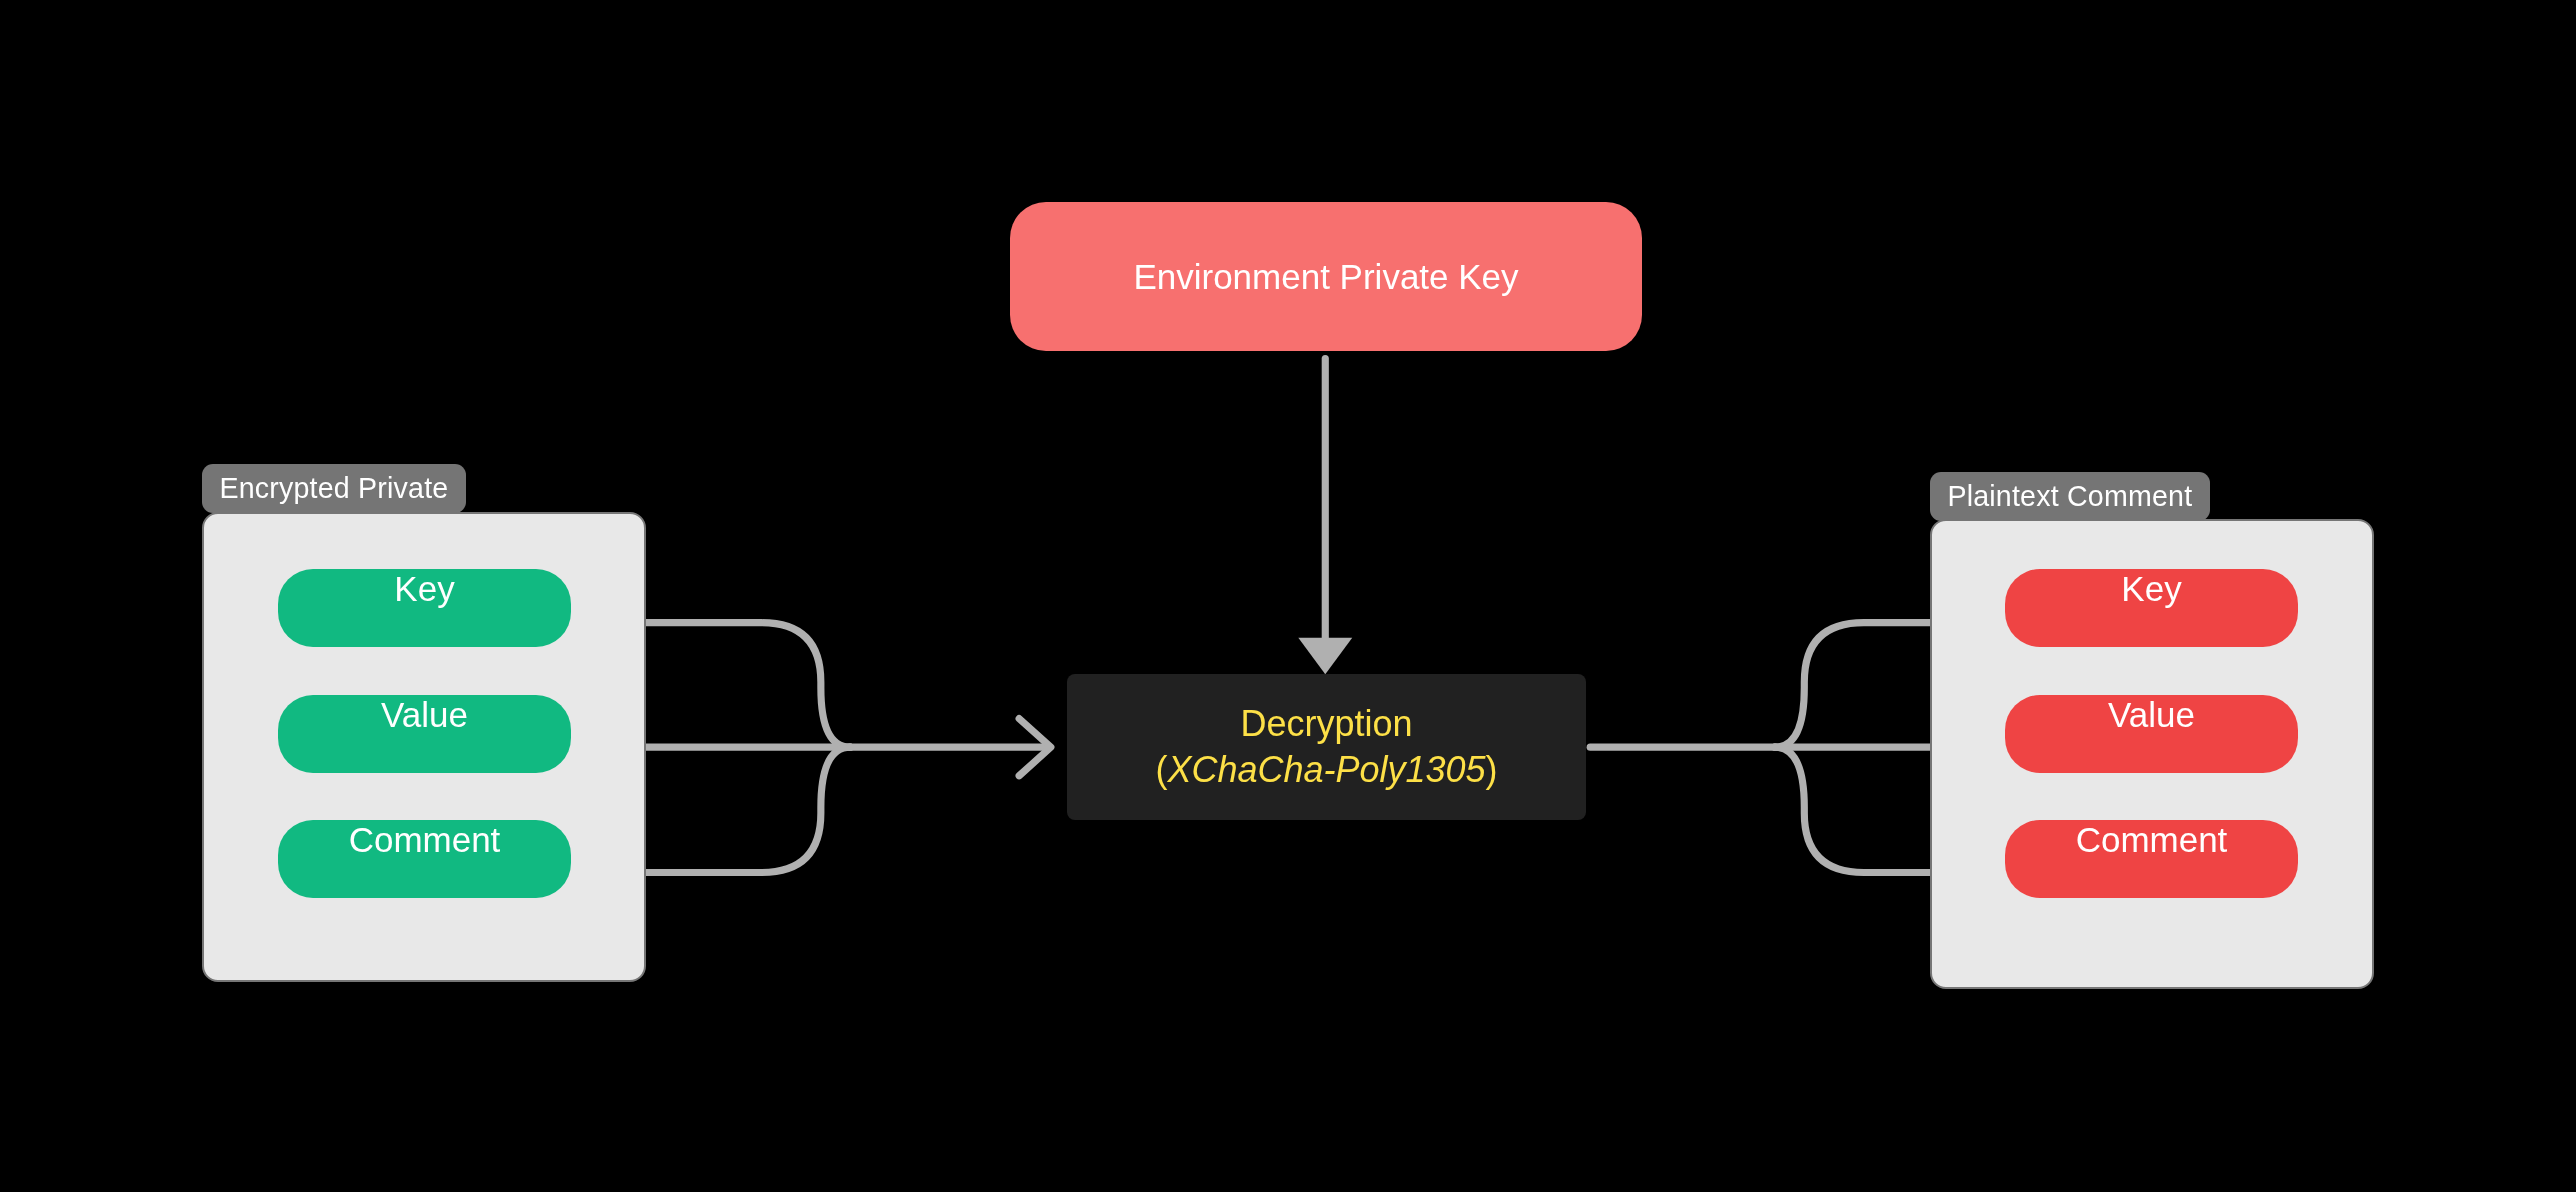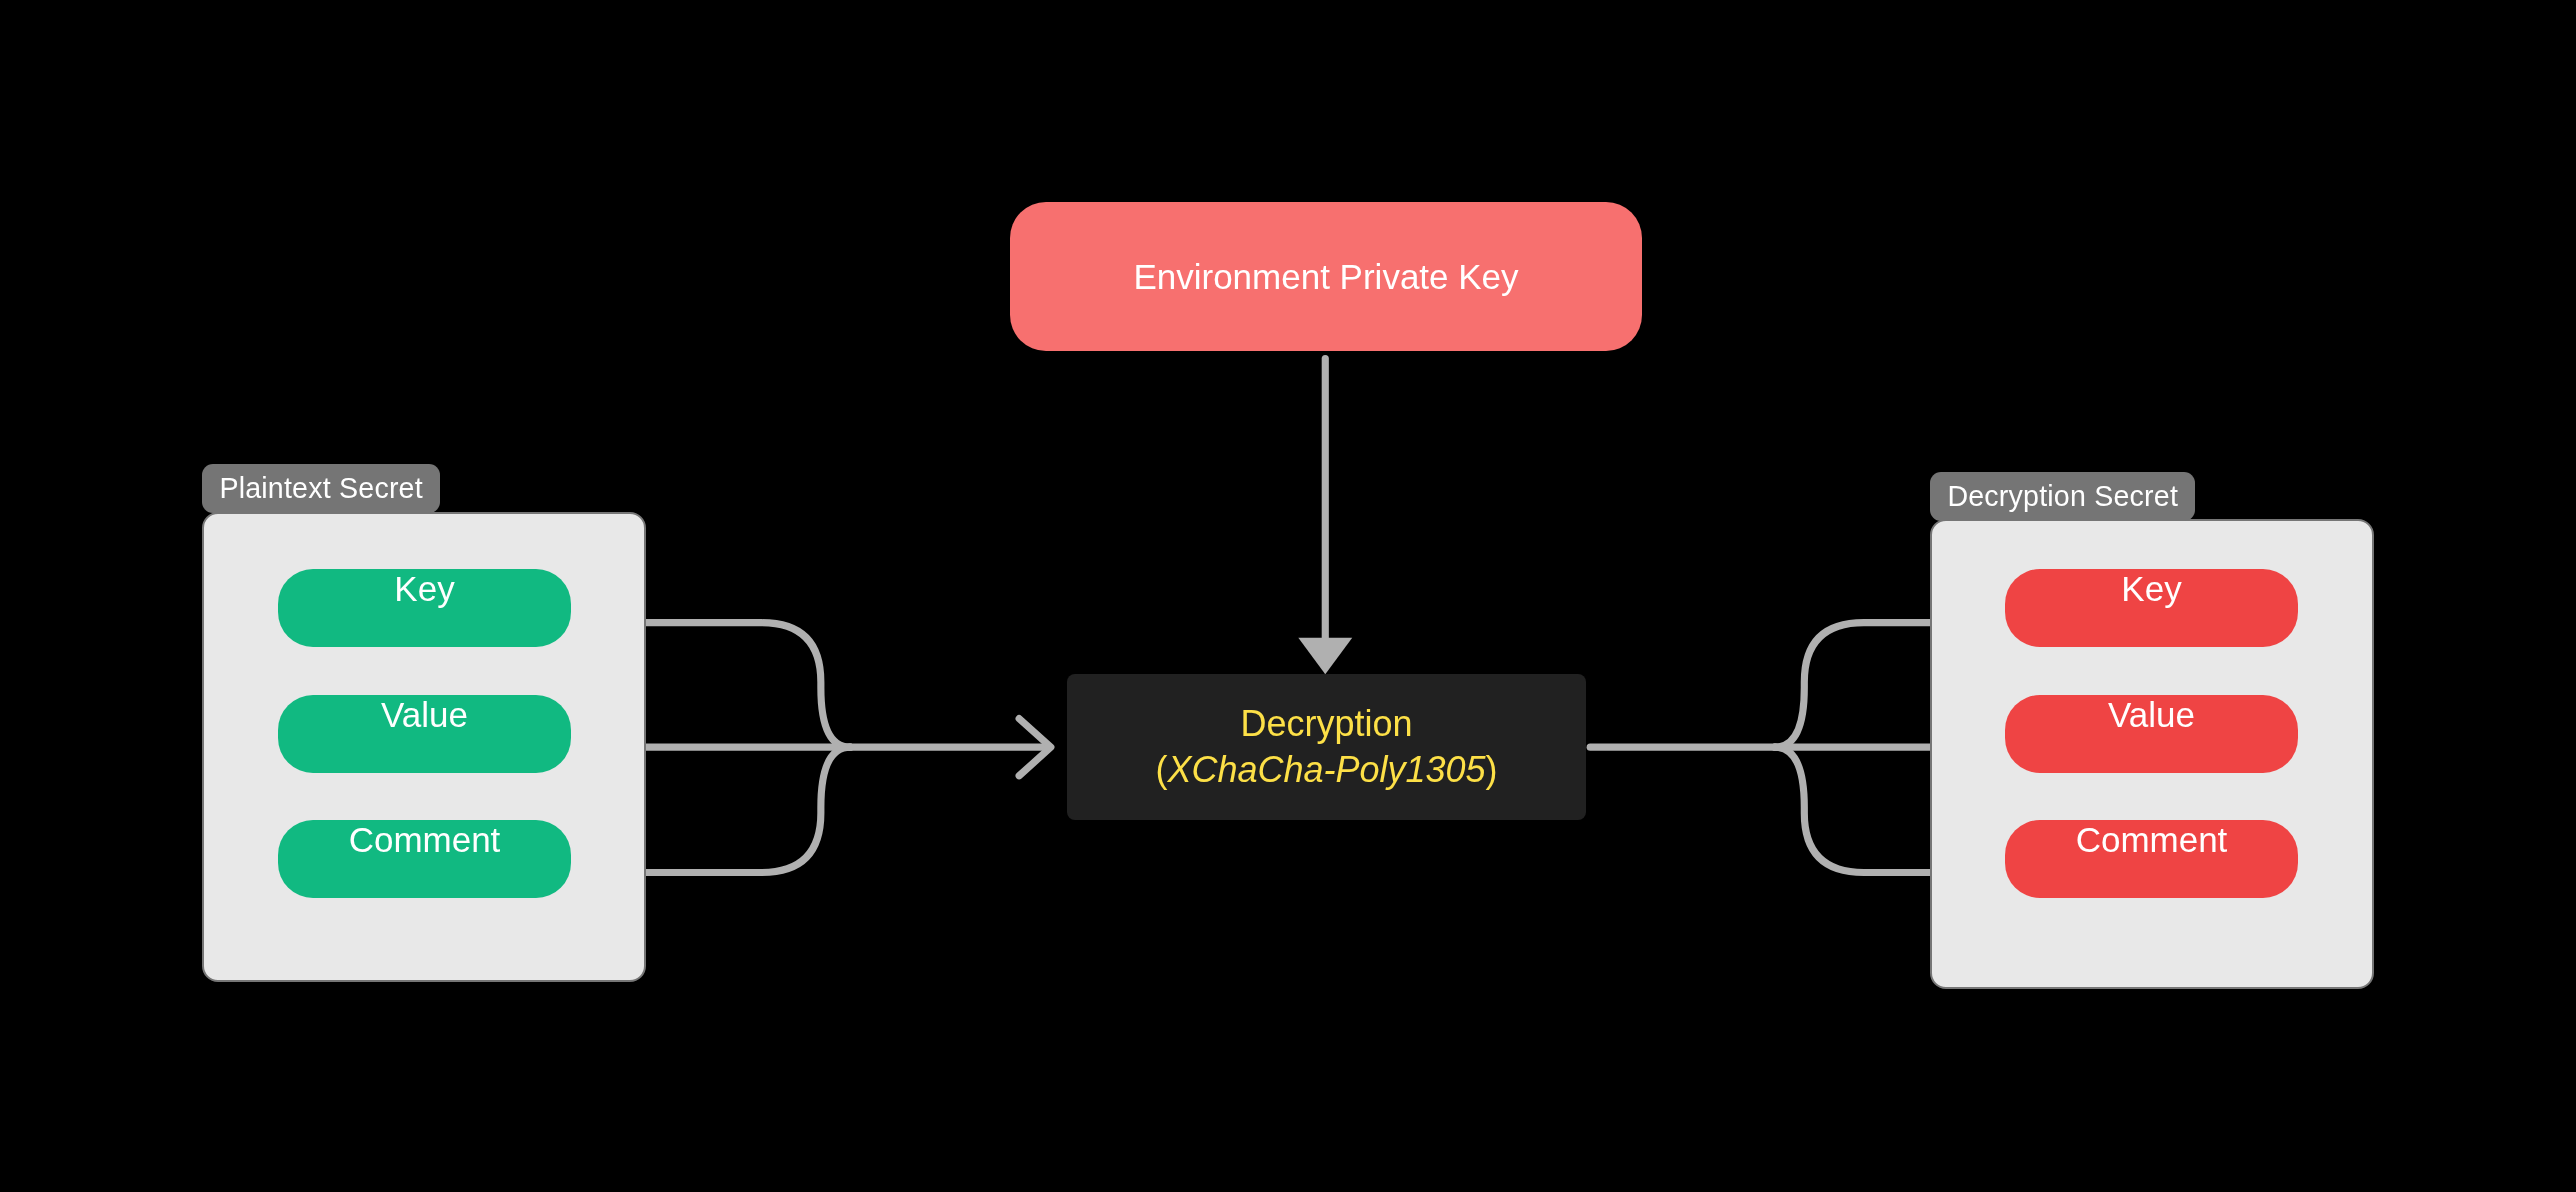--- a/index.html
+++ b/index.html
@@ -80,37 +80,37 @@
   <div class="procbox" style="left:1067px;top:674px;width:519px;height:146px;">
     <span class="l1">Decryption</span>
     <span class="l2">
       <span>(</span><i>XChaCha-Poly1305</i><span>)</span>
     </span>
   </div>
 
   <div class="group-box" style="left:202px;top:512px;width:444px;height:470px;"></div>
 
   <div class="group-label" style="left:202px;top:464px;height:49px;">
-    <span>Plaintext Secret</span>
+    <span>Encrypted Private</span>
   </div>
 
   <div class="pill green" style="left:278px;top:569px;width:293px;height:78px;">
     <span>Key</span>
   </div>
   <div class="pill green" style="left:278px;top:695px;width:293px;height:78px;">
     <span>Value</span>
   </div>
   <div class="pill green" style="left:278px;top:820px;width:293px;height:78px;">
     <span>Comment</span>
   </div>
 
   <div class="group-box" style="left:1930px;top:519px;width:444px;height:470px;"></div>
 
   <div class="group-label" style="left:1930px;top:472px;height:49px;">
-    <span>Decryption Secret</span>
+    <span>Plaintext Comment</span>
   </div>
 
   <div class="pill red" style="left:2005px;top:569px;width:293px;height:78px;">
     <span>Key</span>
   </div>
   <div class="pill red" style="left:2005px;top:695px;width:293px;height:78px;">
     <span>Value</span>
   </div>
   <div class="pill red" style="left:2005px;top:820px;width:293px;height:78px;">
     <span>Comment</span>

